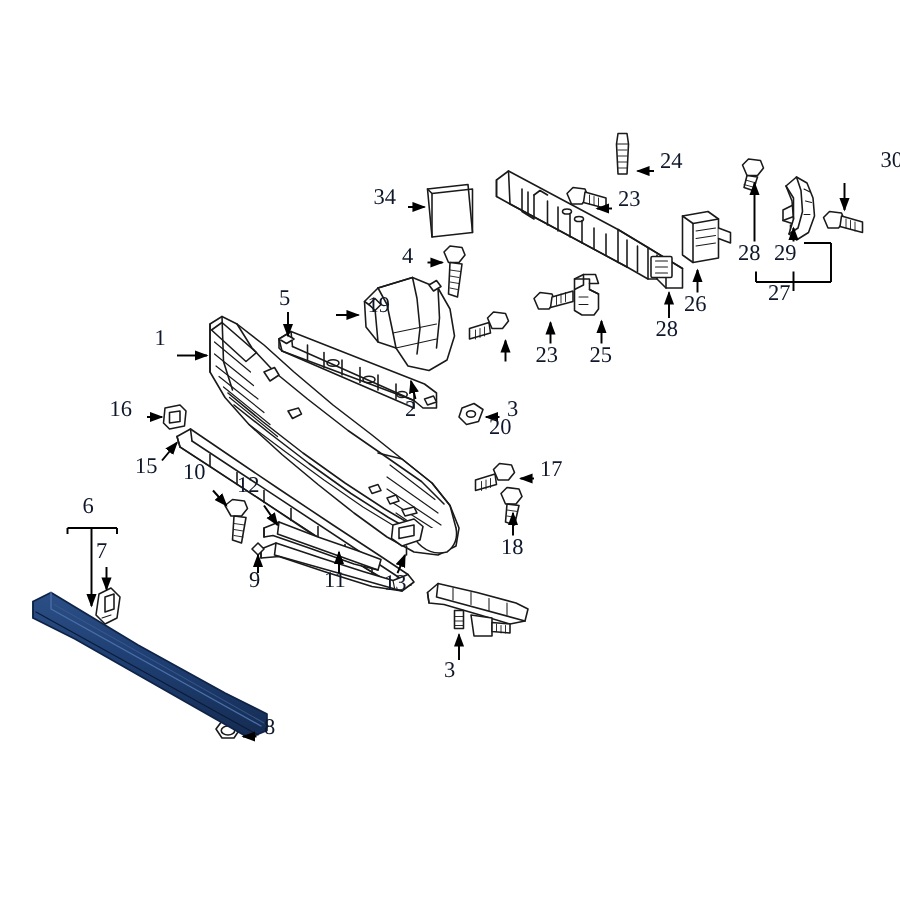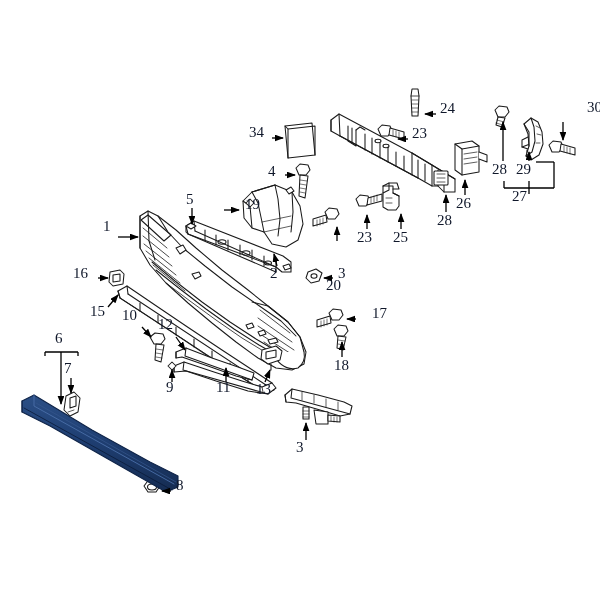--- a/index.html
+++ b/index.html
@@ -389,21 +389,21 @@
   <div class="callout-label" style="left:64px;  top:361px;">7</div>
   <div class="callout-label" style="left:176px; top:478px;">8</div>
   <div class="callout-label" style="left:166px; top:380px;">9</div>
   <div class="callout-label" style="left:122px; top:308px;">10</div>
   <div class="callout-label" style="left:216px; top:380px;">11</div>
   <div class="callout-label" style="left:158px; top:317px;">12</div>
   <div class="callout-label" style="left:256px; top:382px;">13</div>
   <div class="callout-label" style="left:296px; top:440px;">3</div>
   <div class="callout-label" style="left:90px;  top:304px;">15</div>
   <div class="callout-label" style="left:73px;  top:266px;">16</div>
-  <div class="callout-label" style="left:372px; top:306px;">17</div>
+  <div class="callout-label" style="left:360px; top:306px;">17</div>
   <div class="callout-label" style="left:334px; top:358px;">18</div>
   <div class="callout-label" style="left:203px; top:197px;margin-left:42px;">19</div>
   <div class="callout-label" style="left:326px; top:242px;margin-top:36px;">20</div>
   <div class="callout-label" style="left:249px; top:125px;">34</div>
   <div class="callout-label" style="left:437px; top:213px;">28</div>
   <div class="callout-label" style="left:357px; top:230px;">23</div>
   <div class="callout-label" style="left:412px; top:126px;">23</div>
   <div class="callout-label" style="left:440px; top:101px;">24</div>
   <div class="callout-label" style="left:393px; top:230px;">25</div>
   <div class="callout-label" style="left:456px; top:196px;">26</div>

